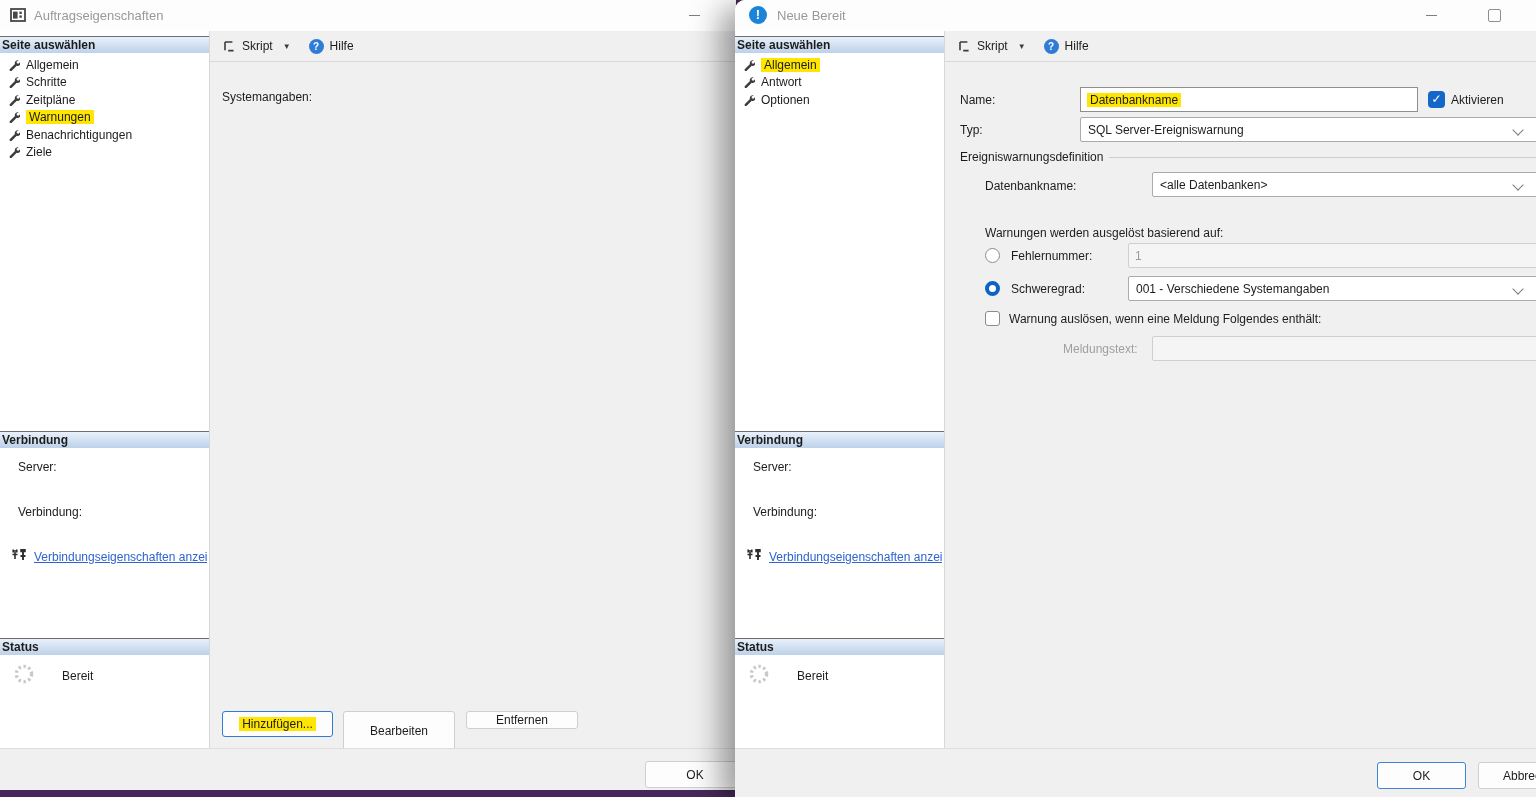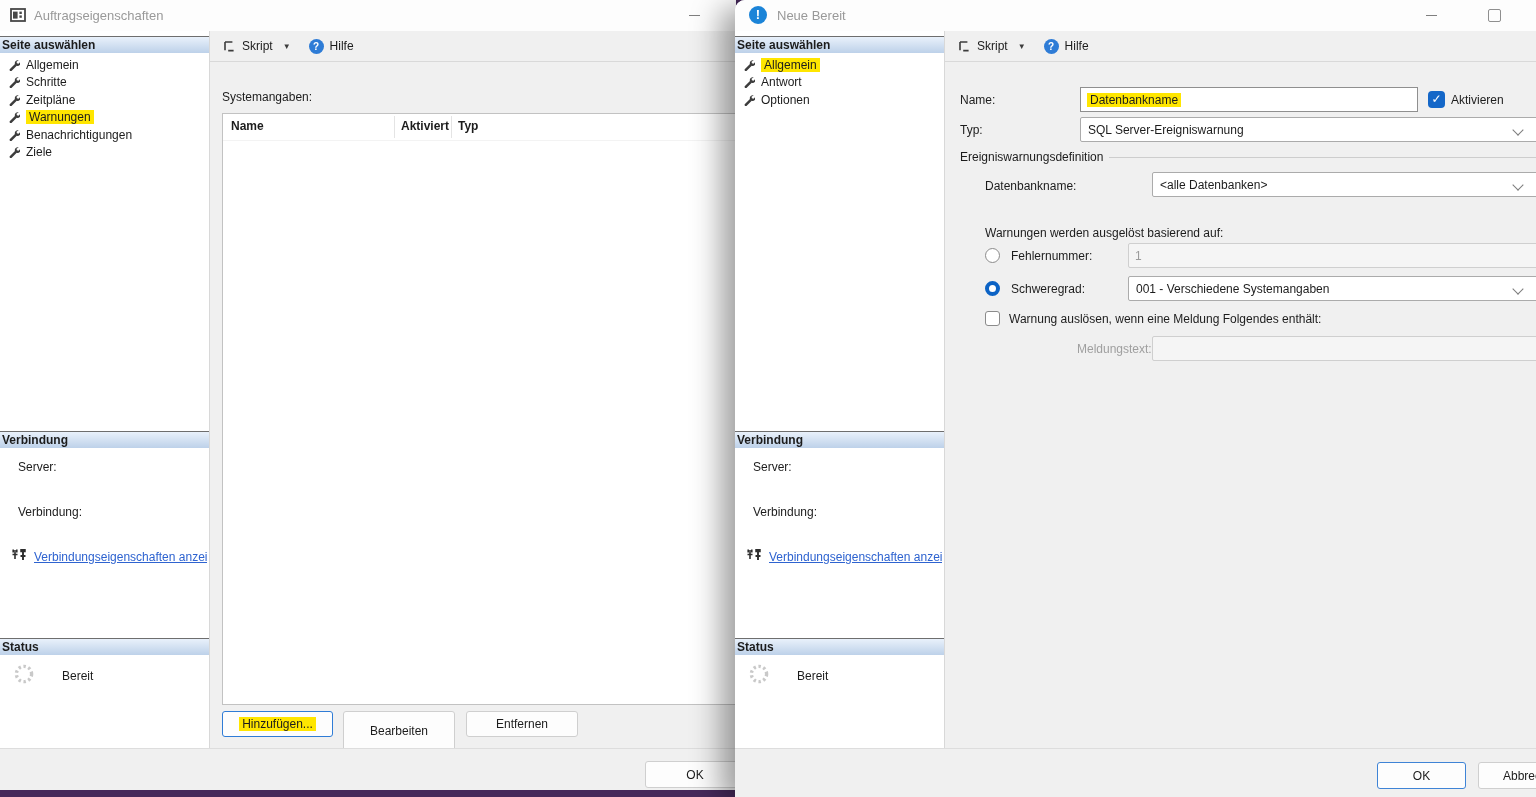--- a/index.html
+++ b/index.html
@@ -163,34 +163,26 @@
           <use href="#sym-script"></use>
         </svg>
       <span>Skript</span>
       <span class="tb-caret">▼</span>
       <span class="help-circle">?</span>
       <span>Hilfe</span>
     </div>
 
     <div class="lbl" style="left:222px;top:90px">Systemangaben:</div>
 
-    <div class="listbox">
-      <div class="lh-cell" style="left:8px">Name</div>
-      <div class="lh-sep" style="left:171px"></div>
-      <div class="lh-cell" style="left:178px">Aktiviert</div>
-      <div class="lh-sep" style="left:228px"></div>
-      <div class="lh-cell" style="left:235px">Typ</div>
-      <div class="lh-bottom"></div>
-    </div>
 
     <button class="btn focus" style="left:222px;top:711px;width:111px;height:26px">
       <span class="hl">Hinzufügen...</span>
     </button>
     <button class="btn" style="left:343px;top:711px;width:112px;height:40px">Bearbeiten</button>
-    <button class="btn" style="left:466px;top:711px;width:112px;height:26px">Entfernen</button>
+    <button class="btn" style="left:466px;top:711px;width:112px;height:18px">Entfernen</button>
 
     <div class="footer">
       <button class="btn" style="left:645px;top:12px;width:100px;height:27px">OK</button>
     </div>
 
   </div>
 
   <div class="win win2">
     <div class="titlebar">
       <div class="alert-circle">!</div>
@@ -286,21 +278,21 @@
     <div class="radio on" style="left:250px;top:281px"></div>
     <div class="lbl" style="left:276px;top:282px">Schweregrad:</div>
     <div class="select" style="left:393px;top:276px;width:417px">
       <span>001 - Verschiedene Systemangaben</span>
       <span class="ddarrow" style="right:22px;top:8px"></span>
     </div>
 
     <div class="checkbox" style="left:250px;top:311px"></div>
     <div class="lbl" style="left:274px;top:312px">Warnung auslösen, wenn eine Meldung Folgendes enthält:</div>
 
-    <div class="lbl gray" style="left:342px;top:342px">Meldungstext:</div>
+    <div class="lbl gray" style="left:328px;top:342px">Meldungstext:</div>
     <div class="input disabled-input" style="left:417px;top:336px;width:393px">
       <span></span>
     </div>
 
     <div class="footer">
       <button class="btn" style="left:642px;top:13px;width:89px;height:27px;border-color:#3f84d6">OK</button>
       <button class="btn" style="left:743px;top:13px;width:108px;height:27px">Abbrechen</button>
     </div>
   </div>
 

